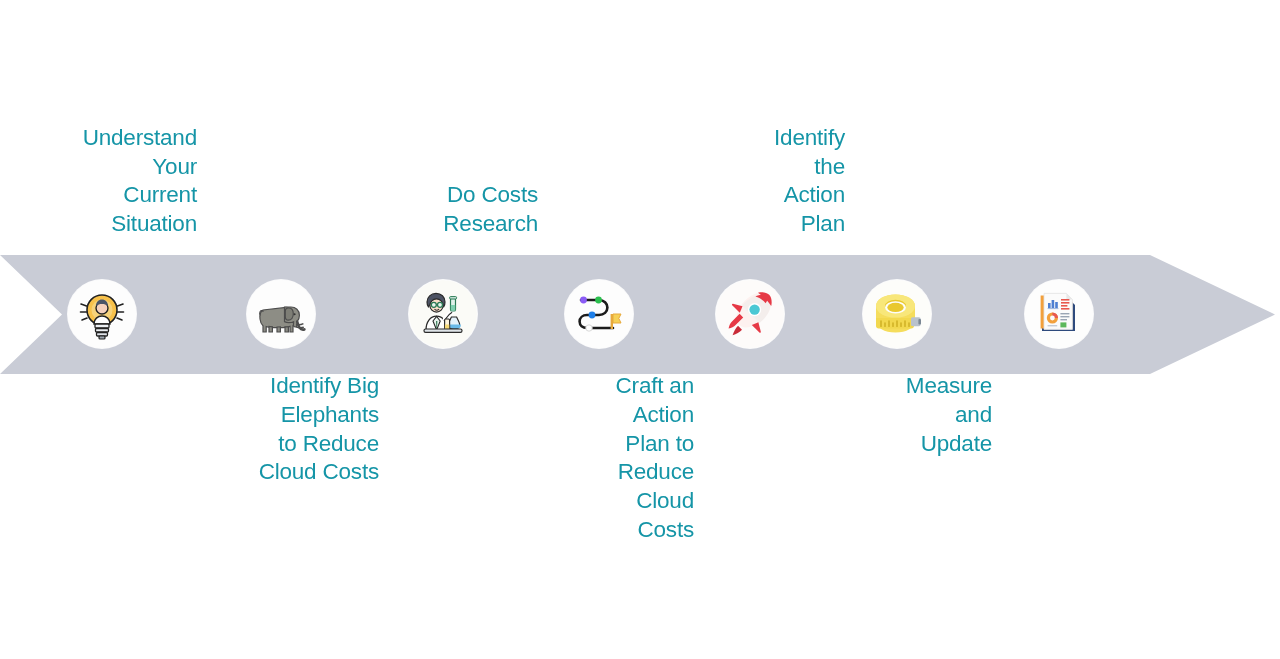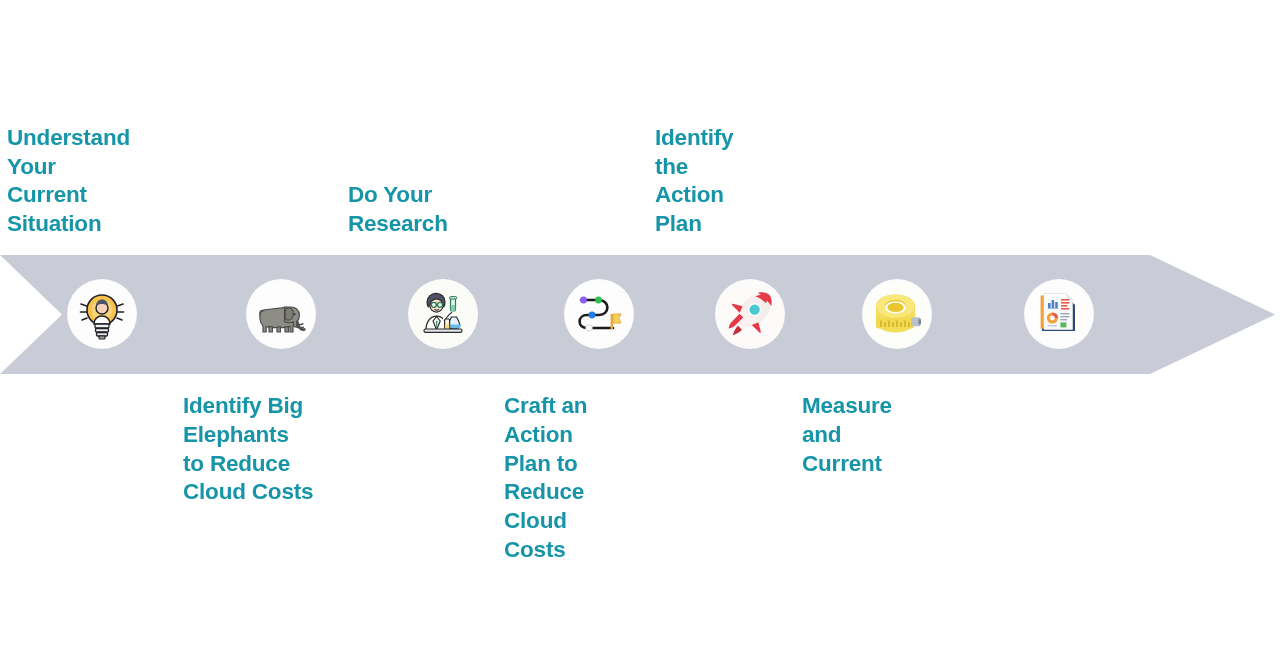--- a/index.html
+++ b/index.html
@@ -53,31 +53,31 @@
   .step-icon svg {
     display: block;
     width: 68px;
     height: 68px;
   }
 
   .step-label {
     position: absolute;
     left: 0;
     width: 190px;
-    text-align: left;
+    text-align: right;
     color: #1595a7;
-    font-weight: bold;
+    font-weight: normal;
     font-size: 22.5px;
     line-height: 28.8px;
     letter-spacing: -0.2px;
     pointer-events: auto;
     white-space: pre-line;
   }
   .label-above { bottom: 420px; }
-  .label-below { top: 392px; }
+  .label-below { top: 372px; }
 
   
   #step-1 { left: 7px; }
   #step-2 { left: 186px; }
   #step-3 { left: 348px; }
   #step-4 { left: 504px; }
   #step-5 { left: 655px; }
   #step-6 { left: 802px; }
   #step-7 { left: 964px; }
 
@@ -155,21 +155,21 @@
         <circle cx="47.6" cy="34.2" r="1" fill="#333"></circle>
       </svg>
     </div>
     <div class="step-label label-below">Identify Big
 Elephants
 to Reduce
 Cloud Costs</div>
   </div>
 
   <div class="step" id="step-3">
-    <div class="step-label label-above">Do Your
+    <div class="step-label label-above">Do Costs
 Research</div>
     <div class="step-icon">
       <svg viewBox="0 0 68 68">
         <circle cx="34" cy="34" r="34" fill="#fbfbf7"></circle>
 
         <path d="M18 22c0-5 4-8.6 9-8.6 5.2 0 9 3.4 9 8.6 0 2-.4 3.4-1.2 4.6-1.6-2.6-4.4-3.6-7.8-3.6-3.2 0-6 1.2-7.6 3.8-.9-1.3-1.4-2.8-1.4-4.8z" fill="#4d5364" stroke="#2b2b2b" stroke-width="1.2"></path>
 
         <circle cx="27.5" cy="25.5" r="6.6" fill="#f8ddc8" stroke="#2b2b2b" stroke-width="1.2"></circle>
 
         <g fill="none" stroke="#2b7a54" stroke-width="1.3">
@@ -272,21 +272,21 @@
           <line x1="30" y1="43" x2="30" y2="46.4"></line>
           <line x1="34" y1="41" x2="34" y2="46.4"></line>
           <line x1="38" y1="43" x2="38" y2="46.4"></line>
           <line x1="42" y1="41" x2="42" y2="46.4"></line>
           <line x1="46" y1="43" x2="46" y2="46.4"></line>
         </g>
       </svg>
     </div>
     <div class="step-label label-below">Measure
 and
-Current</div>
+Update</div>
   </div>
 
   <div class="step" id="step-7">
     <div class="step-icon">
       <svg viewBox="0 0 68 68">
         <circle cx="34" cy="34" r="34" fill="#fdfdfd"></circle>
 
         <path d="M17 18h26l7 7v26H17z" fill="#2e4a7d"></path>
 
         <path d="M15.6 15.6h25l6.6 6.6v26.4h-31.6z" fill="#f2a03c"></path>

